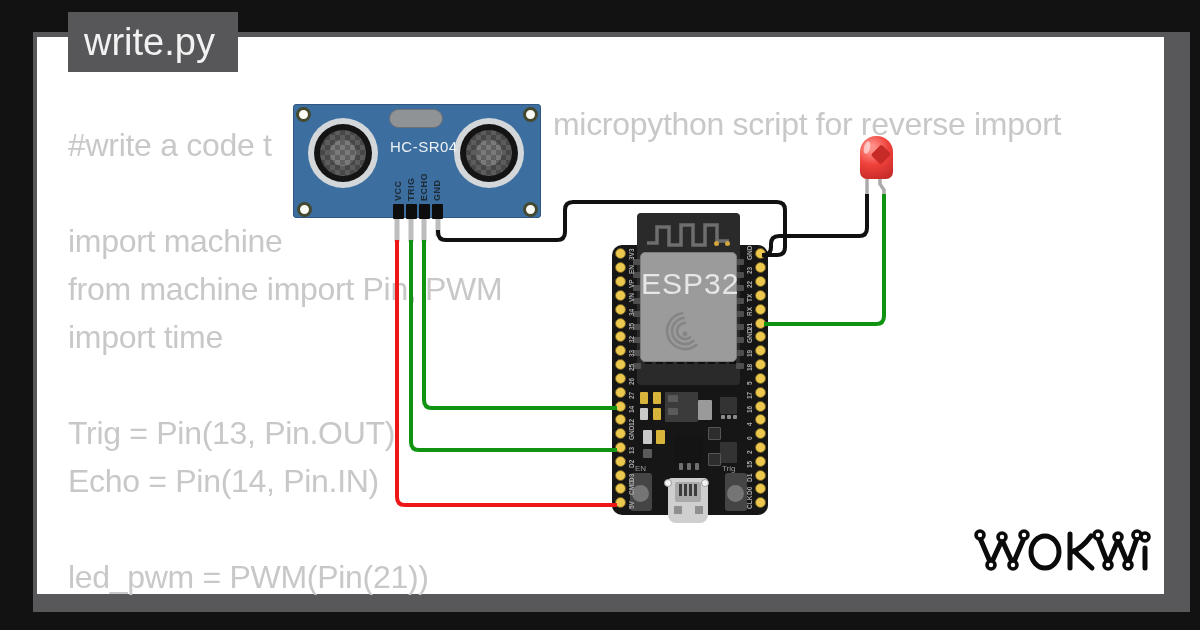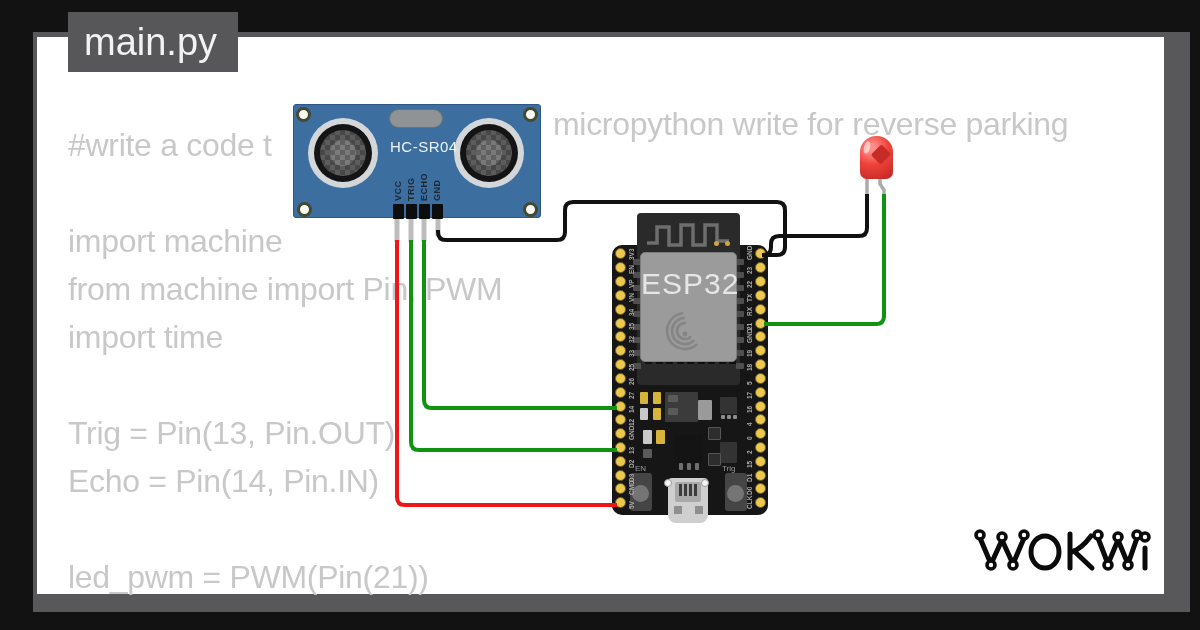--- a/index.html
+++ b/index.html
@@ -56,33 +56,33 @@
   #led-notch{left:874px;top:147px;width:14px;height:15px;background:#c62b27;transform:rotate(45deg);border-radius:2px;}
   #led-hi{left:864px;top:141px;width:6px;height:13px;border-radius:50%;background:rgba(255,255,255,0.55);transform:rotate(14deg);}
   
 </style>
 </head>
 <body>
 
 <div class="abs" id="frame"></div>
 <div class="abs" id="card"></div>
 
-<div class="abs" id="tab">main.py</div>
+<div class="abs" id="tab">write.py</div>
 
 <div class="abs" id="code">#write a code t
 
 import machine
 from machine import Pin, PWM
 import time
 
 Trig = Pin(13, Pin.OUT)
 Echo = Pin(14, Pin.IN)
 
 led_pwm = PWM(Pin(21))</div>
-<div class="abs" id="code-cont">micropython write for reverse parking</div>
+<div class="abs" id="code-cont">micropython script for reverse import</div>
 
 <div class="abs" id="esp">
   <div class="abs" id="module">
 
     <svg class="abs" style="left:6px;top:4px;" width="92" height="32">
       <path d="M4,26 H14 V10 H26 V28 H38 V8 H50 V28 H62 V8 H74 V24 H86" stroke="#6e6e6e" stroke-width="3.5" fill="none"></path>
     </svg>
     <div class="abs golddot" style="left:77px;top:28px;"></div>
     <div class="abs golddot" style="left:88px;top:28px;"></div>
 

